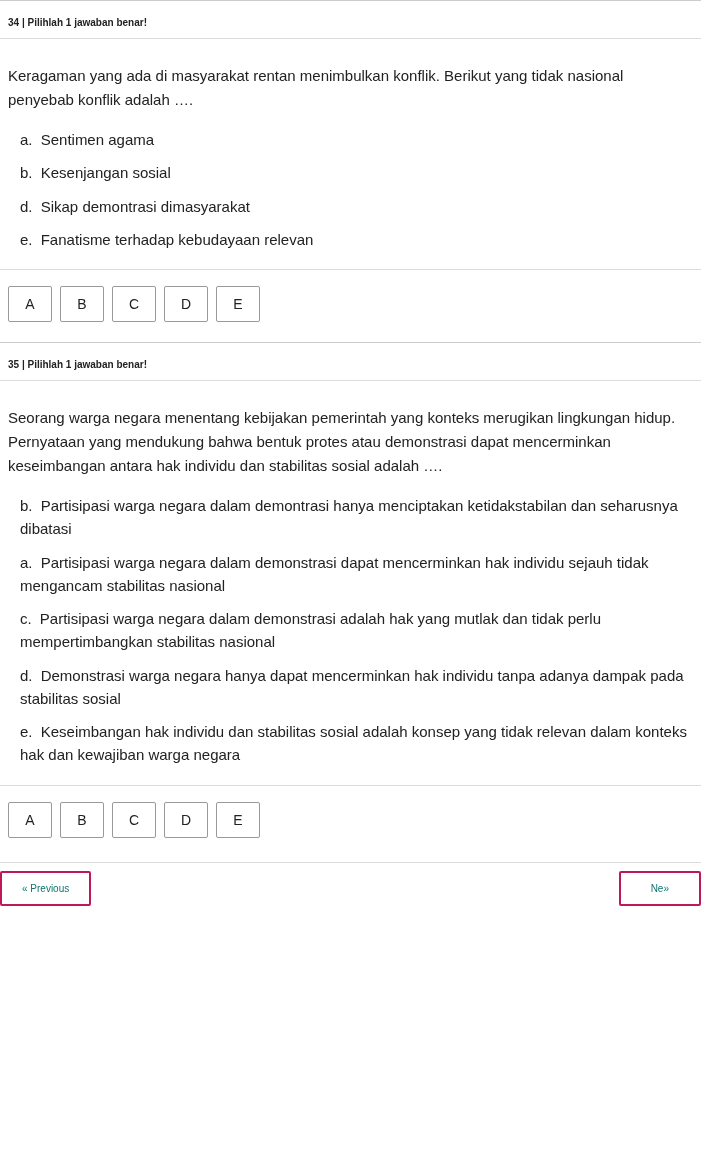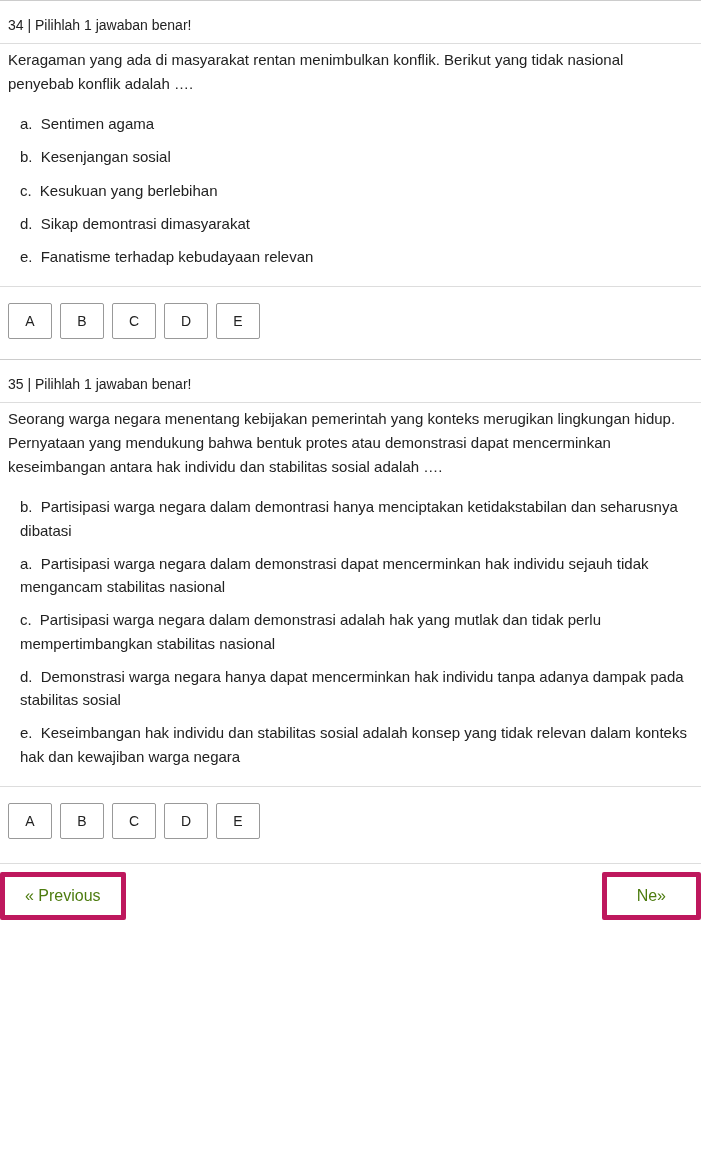--- a/index.html
+++ b/index.html
@@ -16,25 +16,25 @@
       width: 701px;
       min-height: 1149px;
     }
 
     .question-block {
       padding: 16px 0 0 0;
       border-top: 1px solid #ccc;
     }
 
     .question-header {
-      font-weight: normal;
-      font-size: 14px;
+      font-weight: bold;
+      font-size: 10px;
       padding: 0 8px 10px 8px;
       border-bottom: 1px solid #ddd;
-      margin-bottom: 4px;
+      margin-bottom: 25px;
     }
 
     .question-text {
       padding: 0 8px 16px 8px;
       line-height: 1.6;
     }
 
     .options-list {
       list-style: none;
       padding: 0 8px 0 20px;
@@ -70,24 +70,24 @@
       display: flex;
       justify-content: space-between;
       padding: 8px 0;
       border-top: 1px solid #ddd;
       margin-top: 4px;
     }
 
     .nav-btn {
       padding: 10px 20px;
       background: #fff;
-      border: 5px solid #be185d;
+      border: 2px solid #be185d;
       cursor: pointer;
-      font-size: 16px;
-      color: #4d7c0f;
+      font-size: 10px;
+      color: #0f766e;
       border-radius: 2px;
     }
 
     .nav-btn-next {
       
       padding: 10px 30px;
     }
   </style>
 </head>
 <body>
@@ -96,24 +96,20 @@
   <div class="question-header">34 | Pilihlah 1 jawaban benar!</div>
   <div class="question-text">Keragaman yang ada di masyarakat rentan menimbulkan konflik. Berikut yang tidak nasional penyebab konflik adalah ….</div>
   <ul class="options-list">
     <li>
       <span style="margin-right: 4px;">a.</span>
       <span>Sentimen agama</span>
     </li>
     <li>
       <span style="margin-right: 4px;">b.</span>
       <span>Kesenjangan sosial</span>
-    </li>
-    <li>
-      <span style="margin-right: 4px;">c.</span>
-      <span>Kesukuan yang berlebihan</span>
     </li>
     <li>
       <span style="margin-right: 4px;">d.</span>
       <span>Sikap demontrasi dimasyarakat</span>
     </li>
     <li>
       <span style="margin-right: 4px;">e.</span>
       <span>Fanatisme terhadap kebudayaan relevan</span>
     </li>
   </ul>

